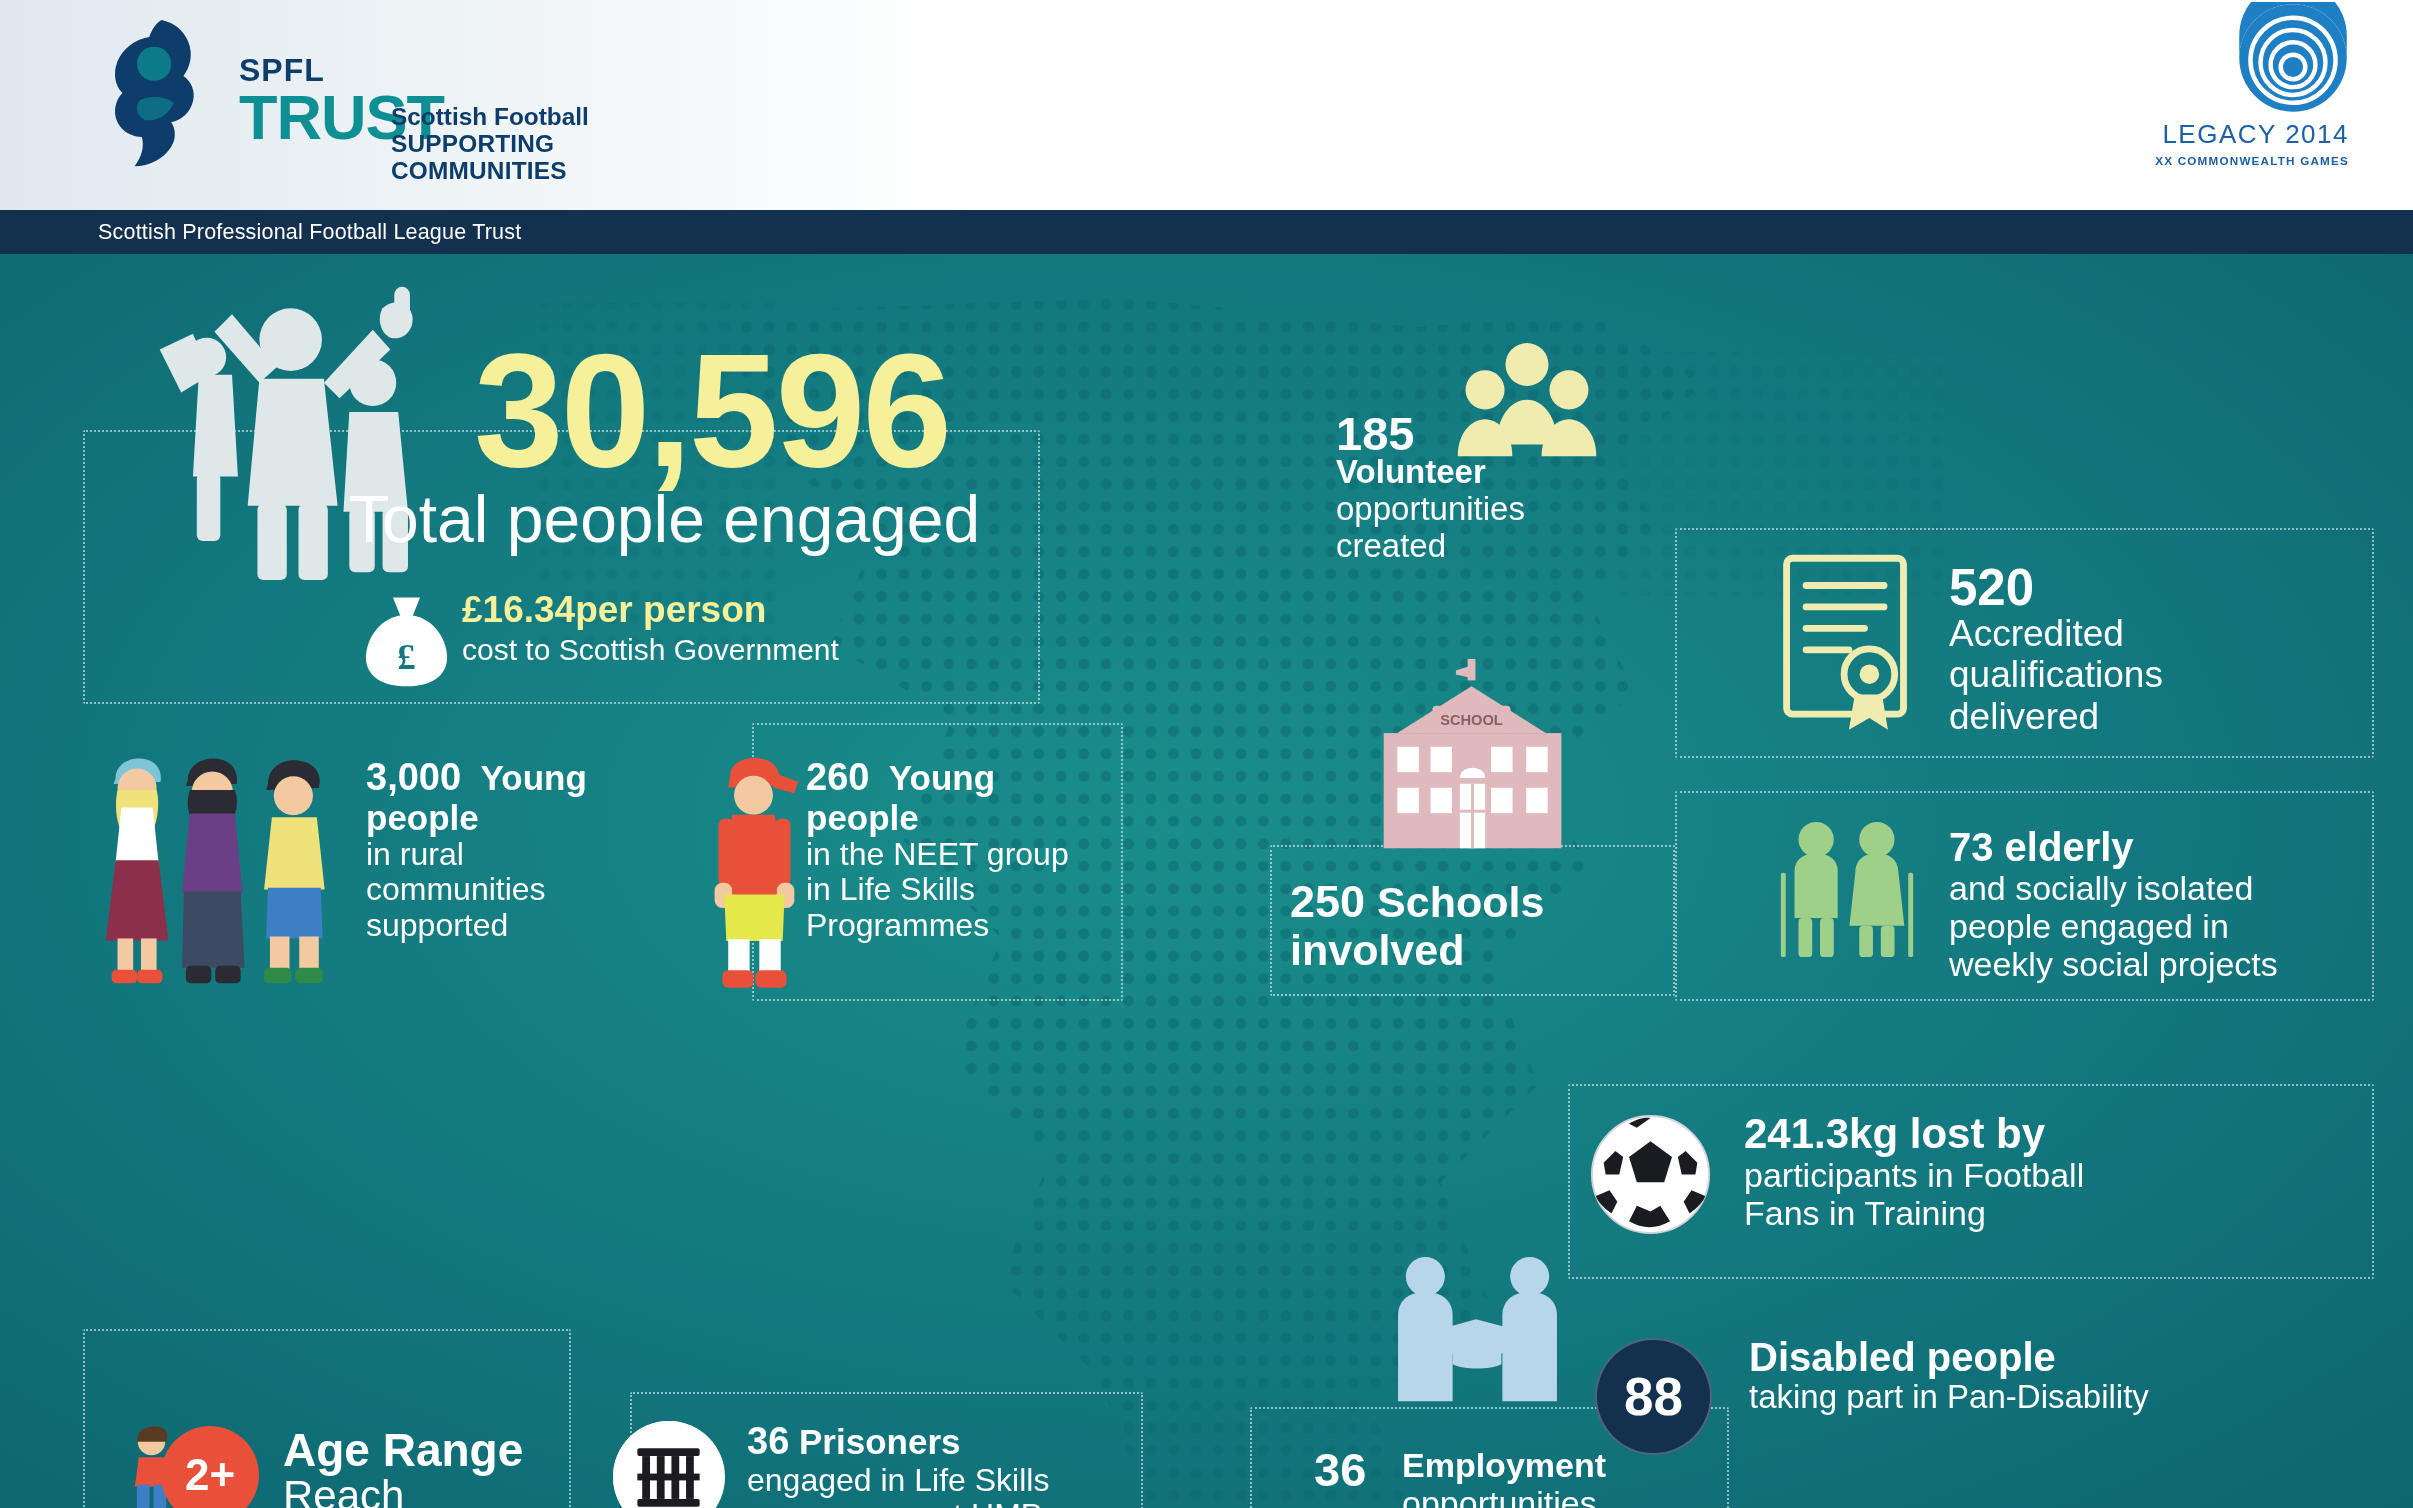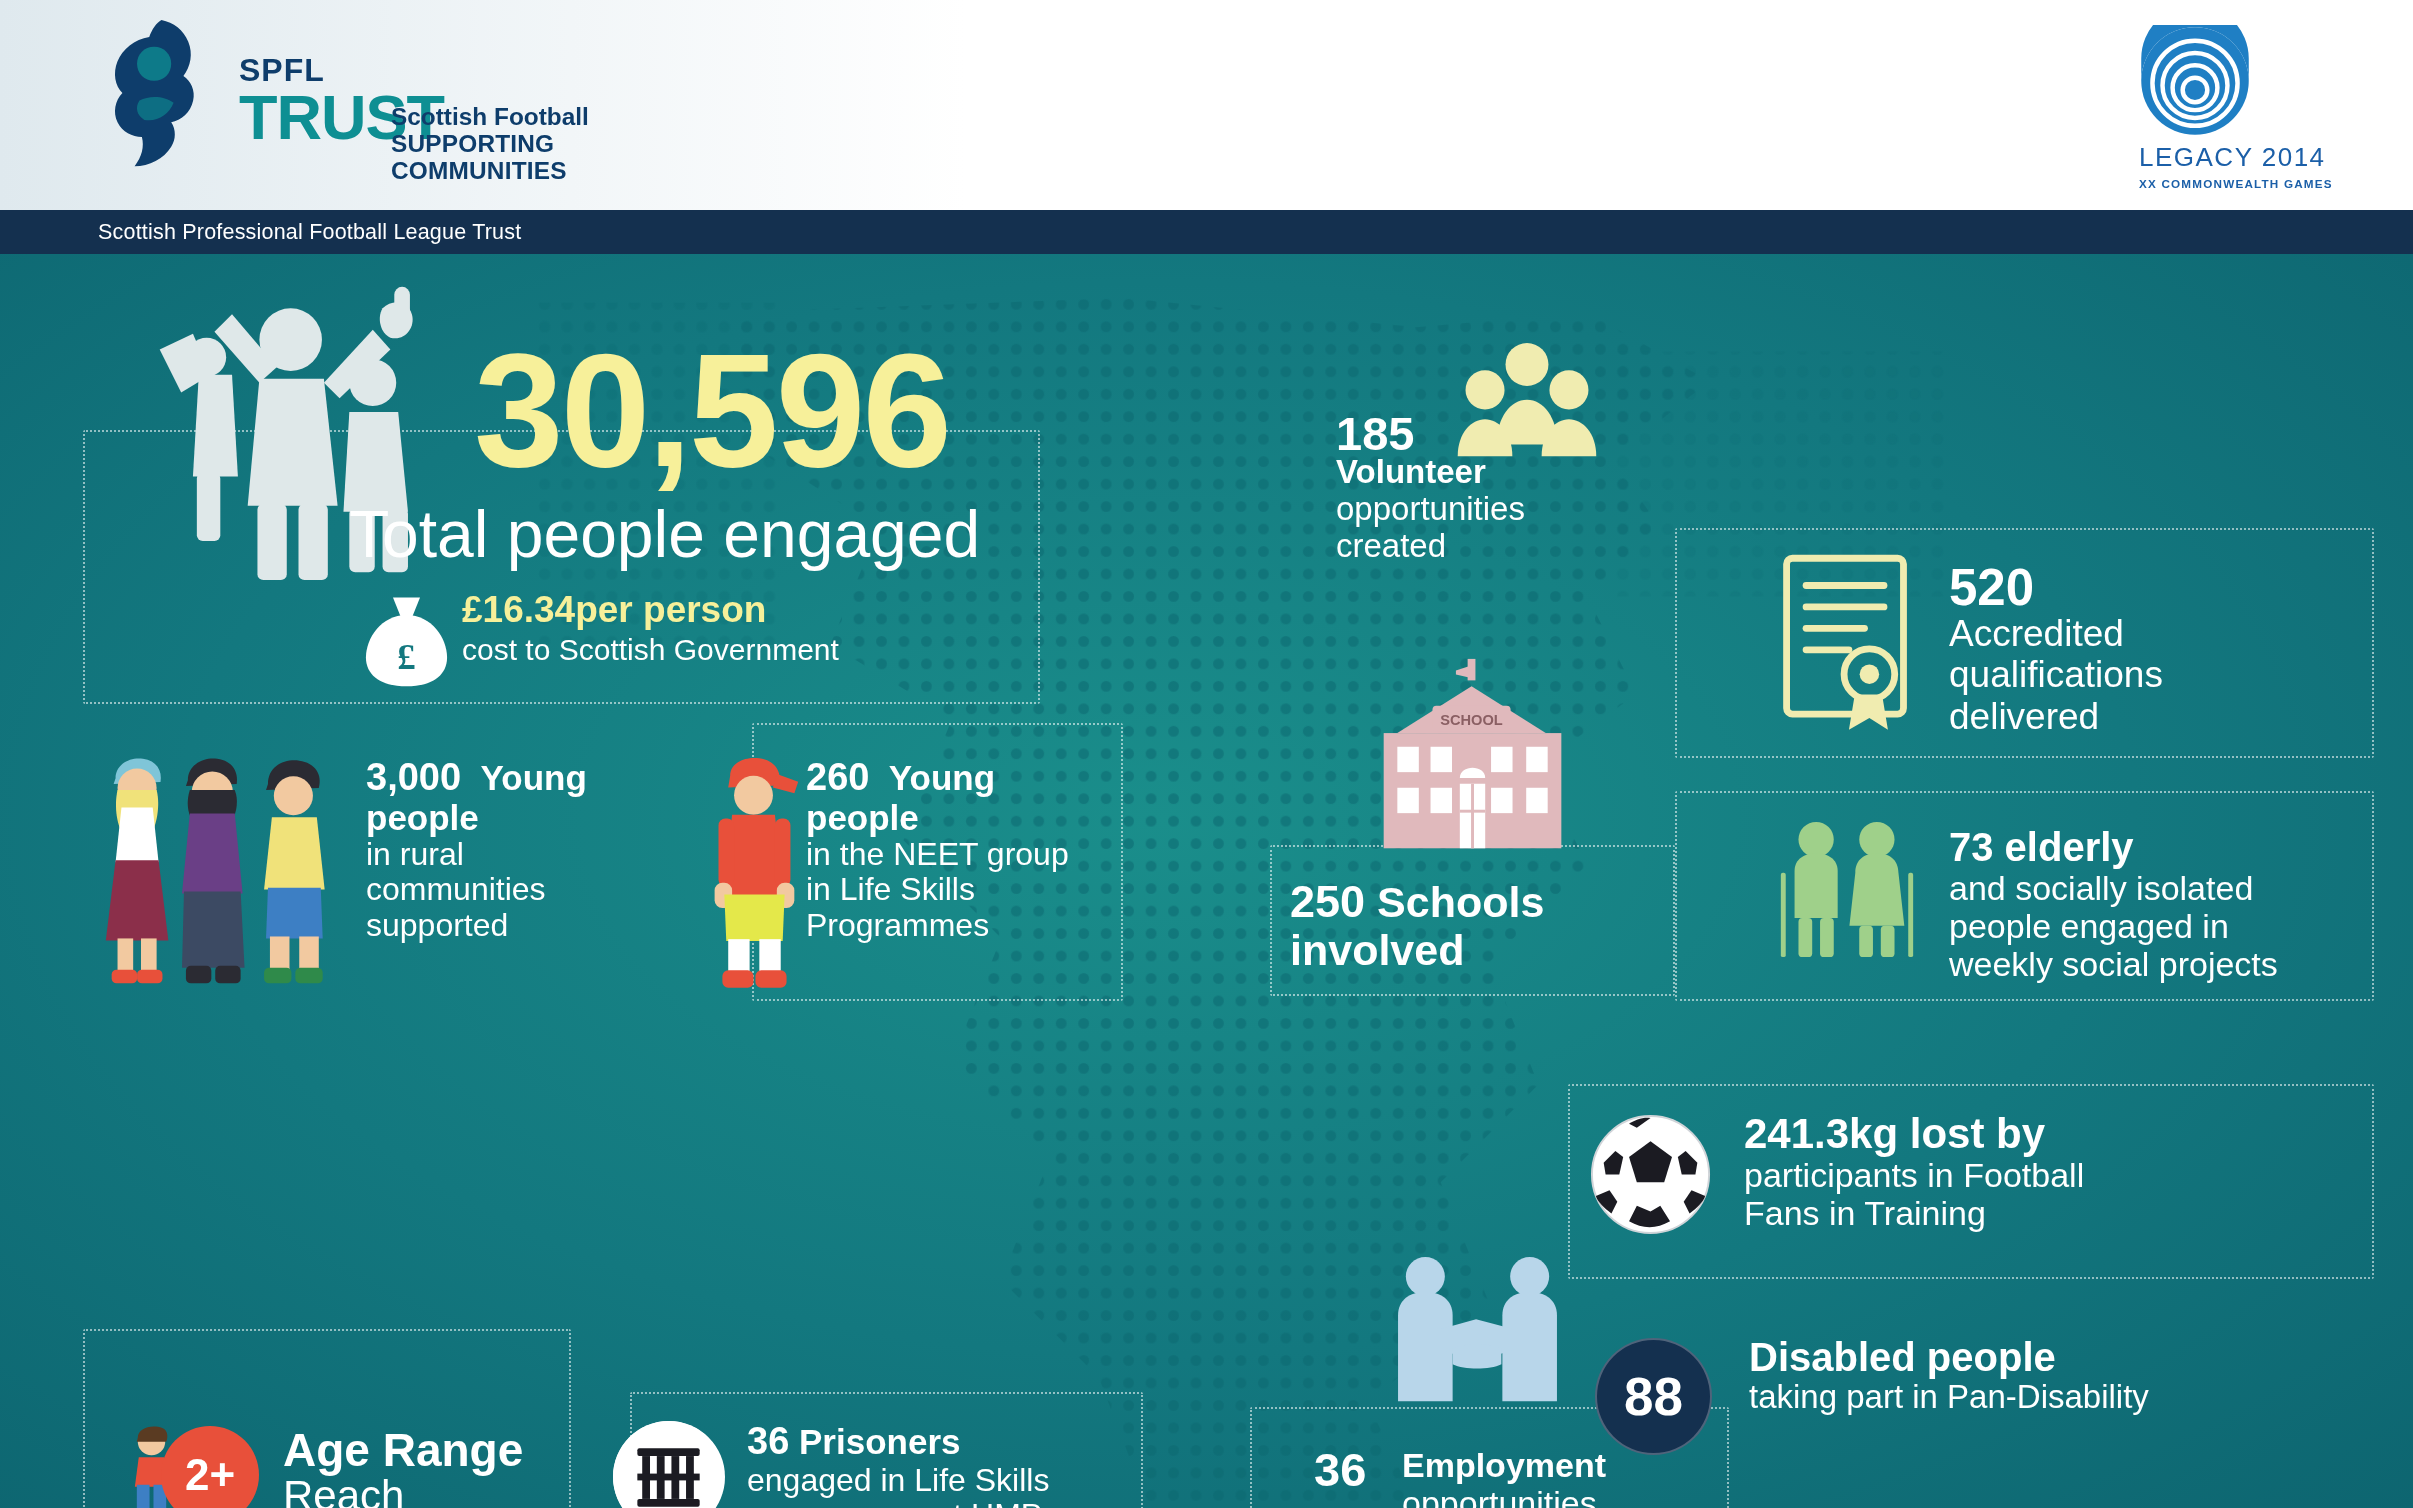--- a/index.html
+++ b/index.html
@@ -32,22 +32,22 @@
     font-size: 63px; font-weight: bold; color: #0e8f93; line-height: 1;
     letter-spacing: -1px;
   }
   .spfl-tag {
     position: absolute; left: 308px; top: 93px;
     font-size: 24.4px; font-weight: bold; color: #0e3d6b; line-height: 1.12;
   }
   .spfl-tag .l2 { letter-spacing: 0.2px; }
 
   .legacy {
-    position: absolute; right: 64px; top: 25px; width: 210px; height: 191px;
-    text-align: left;
+    position: absolute; right: 64px; top: 2px; width: 210px; height: 191px;
+    text-align: right;
   }
   .legacy-ring { margin: 0 auto; }
   .legacy-title {
     font-size: 26px; color: #1b5fa8; letter-spacing: 1.5px; margin-top: 2.9px;
     font-weight: 500;
   }
   .legacy-sub {
     font-size: 11.7px; color: #1b5fa8; letter-spacing: 1.2px; margin-top: 3.9px;
     font-weight: bold;
   }
@@ -81,21 +81,21 @@
   }
 
   
   .hero-fig { position: absolute; left: 142px; top: 27px; width: 313px; height: 303px; }
   .big-number {
     position: absolute; left: 474px; top: 76px;
     font-size: 161px; font-weight: bold; color: #f7f09a; line-height: 1;
     letter-spacing: -2.9px;
   }
   .hero-sub {
-    position: absolute; left: 349px; top: 247px;
+    position: absolute; left: 349px; top: 232px;
     font-size: 66px; color: #ffffff; line-height: 1;
   }
 
   .moneybag { position: absolute; left: 364px; top: 337px; width: 85px; height: 98px; }
   .cost-line1 {
     position: absolute; left: 462px; top: 337px;
     font-size: 37px; font-weight: bold; color: #f7f09a; line-height: 1;
   }
   .cost-line2 {
     position: absolute; left: 462px; top: 381px;

